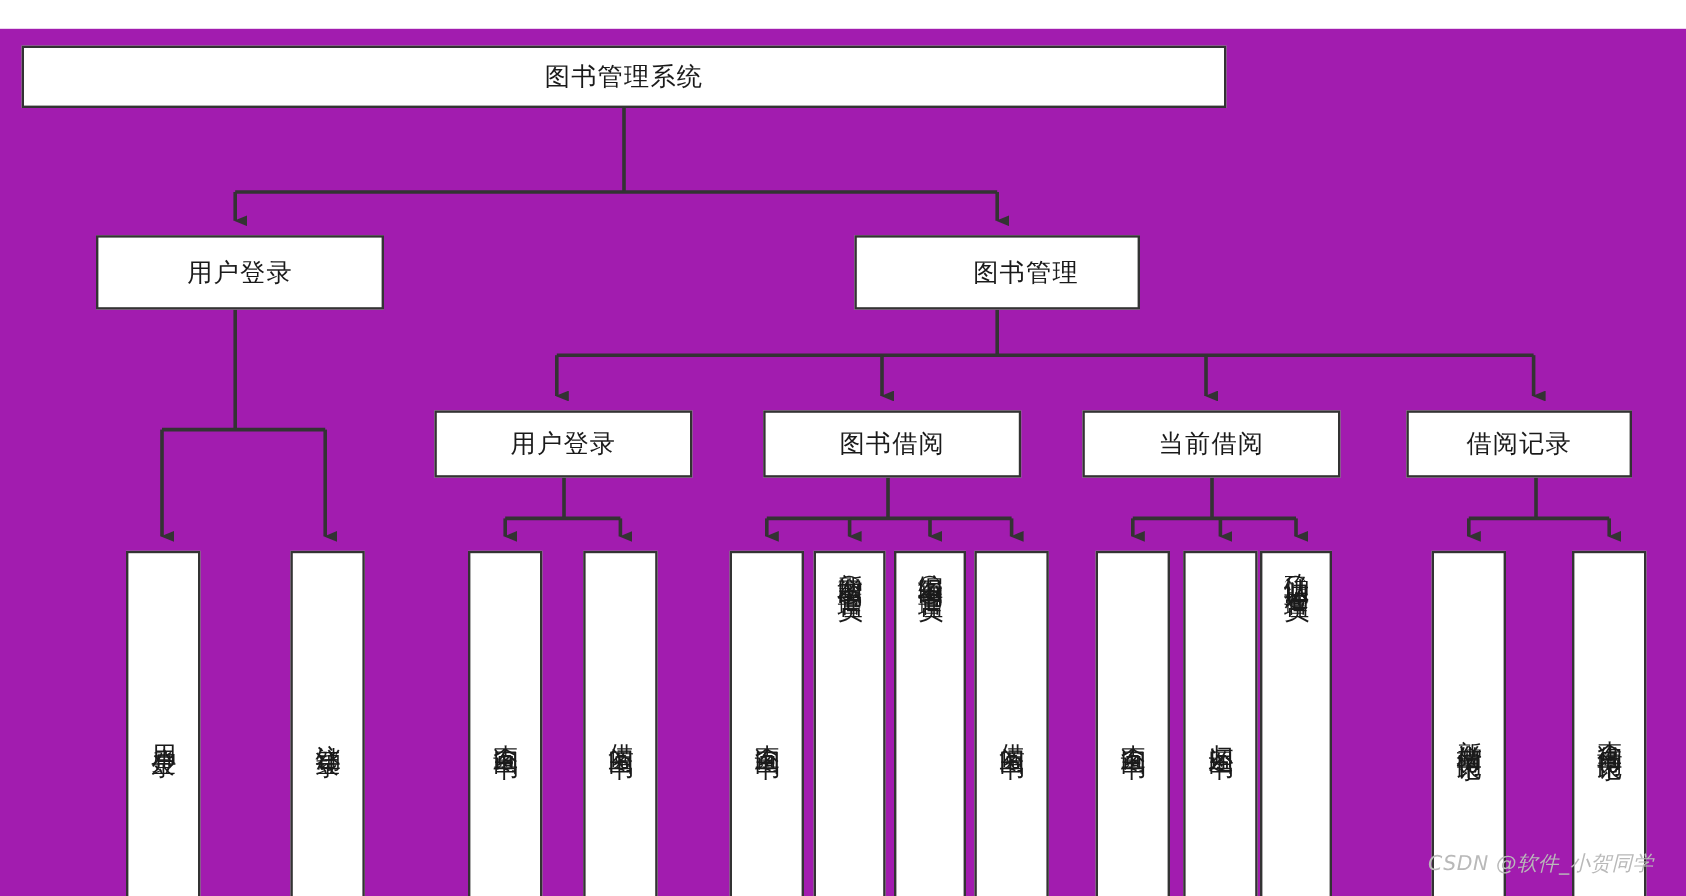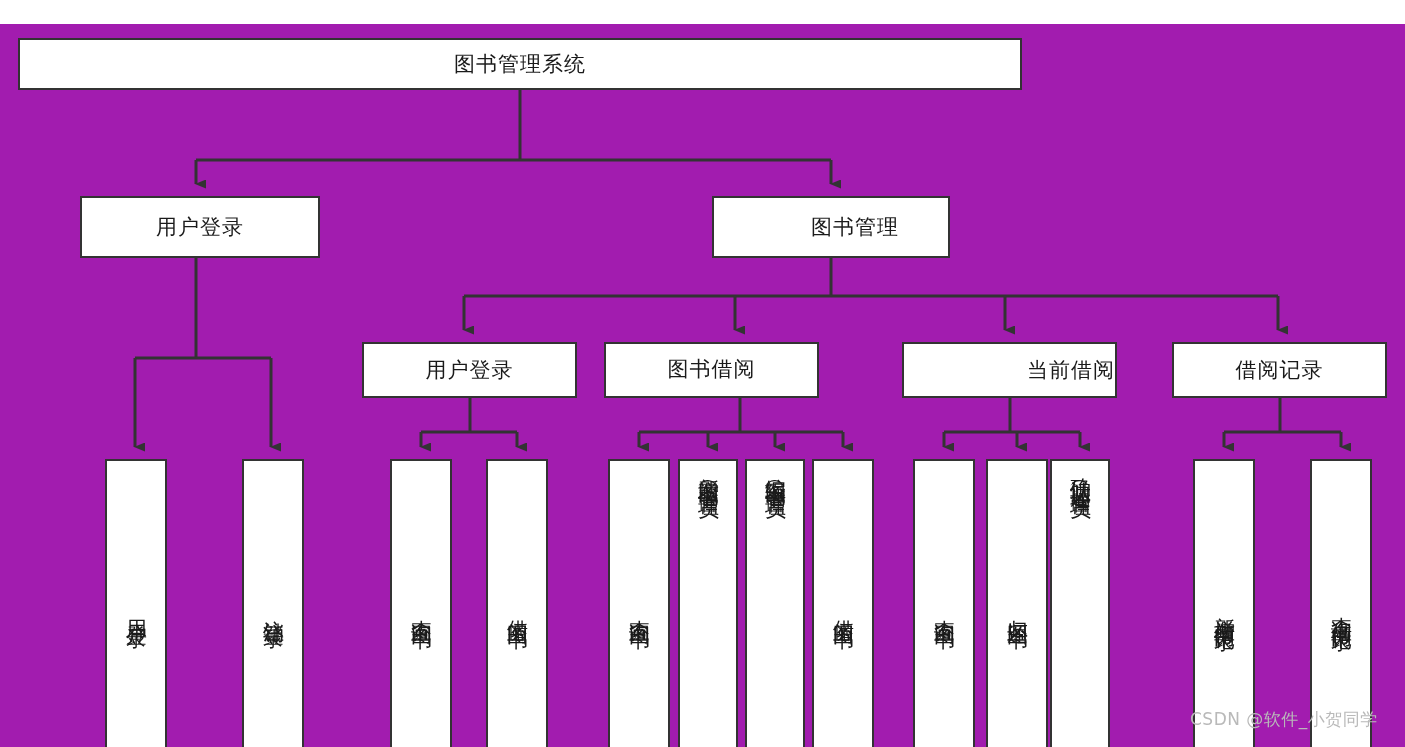--- a/index.html
+++ b/index.html
@@ -149,29 +149,29 @@
   </div>
 
   <div class="node-box" style="left:712px; top:172px; width:238px; height:62px;padding-left:48px;">
     <span class="node-label-h">图书管理</span>
   </div>
 
   <div class="node-box" style="left:362px; top:318px; width:215px; height:56px;">
     <span class="node-label-h">用户登录</span>
   </div>
 
-  <div class="node-box" style="left:604px; top:318px; width:215px; height:56px;font-family:Liberation Mono, monospace;">
+  <div class="node-box" style="left:636px; top:318px; width:215px; height:56px;">
     <span class="node-label-h">图书借阅</span>
   </div>
 
-  <div class="node-box" style="left:902px; top:318px; width:215px; height:56px;justify-content:flex-end;">
+  <div class="node-box" style="left:902px; top:318px; width:215px; height:56px;">
     <span class="node-label-h">当前借阅</span>
   </div>
 
-  <div class="node-box" style="left:1172px; top:318px; width:215px; height:56px;text-align:center;">
+  <div class="node-box" style="left:1172px; top:318px; width:188px; height:56px;text-align:center;">
     <span class="node-label-h">借阅记录</span>
   </div>
 
   <div class="node-box node-leaf" style="left:105px; top:435px; width:62px; height:300px;">
     <div class="leaf-inner">
       <span class="node-label-v">用户登录</span>
     </div>
   </div>
 
   <div class="node-box node-leaf" style="left:242px; top:435px; width:62px; height:300px;">
@@ -239,15 +239,15 @@
       <span class="node-label-v">新增借阅记录</span>
     </div>
   </div>
 
   <div class="node-box node-leaf" style="left:1310px; top:435px; width:62px; height:300px;">
     <div class="leaf-inner">
       <span class="node-label-v">查询借阅记录</span>
     </div>
   </div>
 
-  <div class="watermark" style="left:1190px; top:684px;">CSDN @软件_小贺同学</div>
+  <div class="watermark" style="left:1190px; top:684px;font-style:italic;">CSDN @软件_小贺同学</div>
 
 </div>
 
 </body></html>

